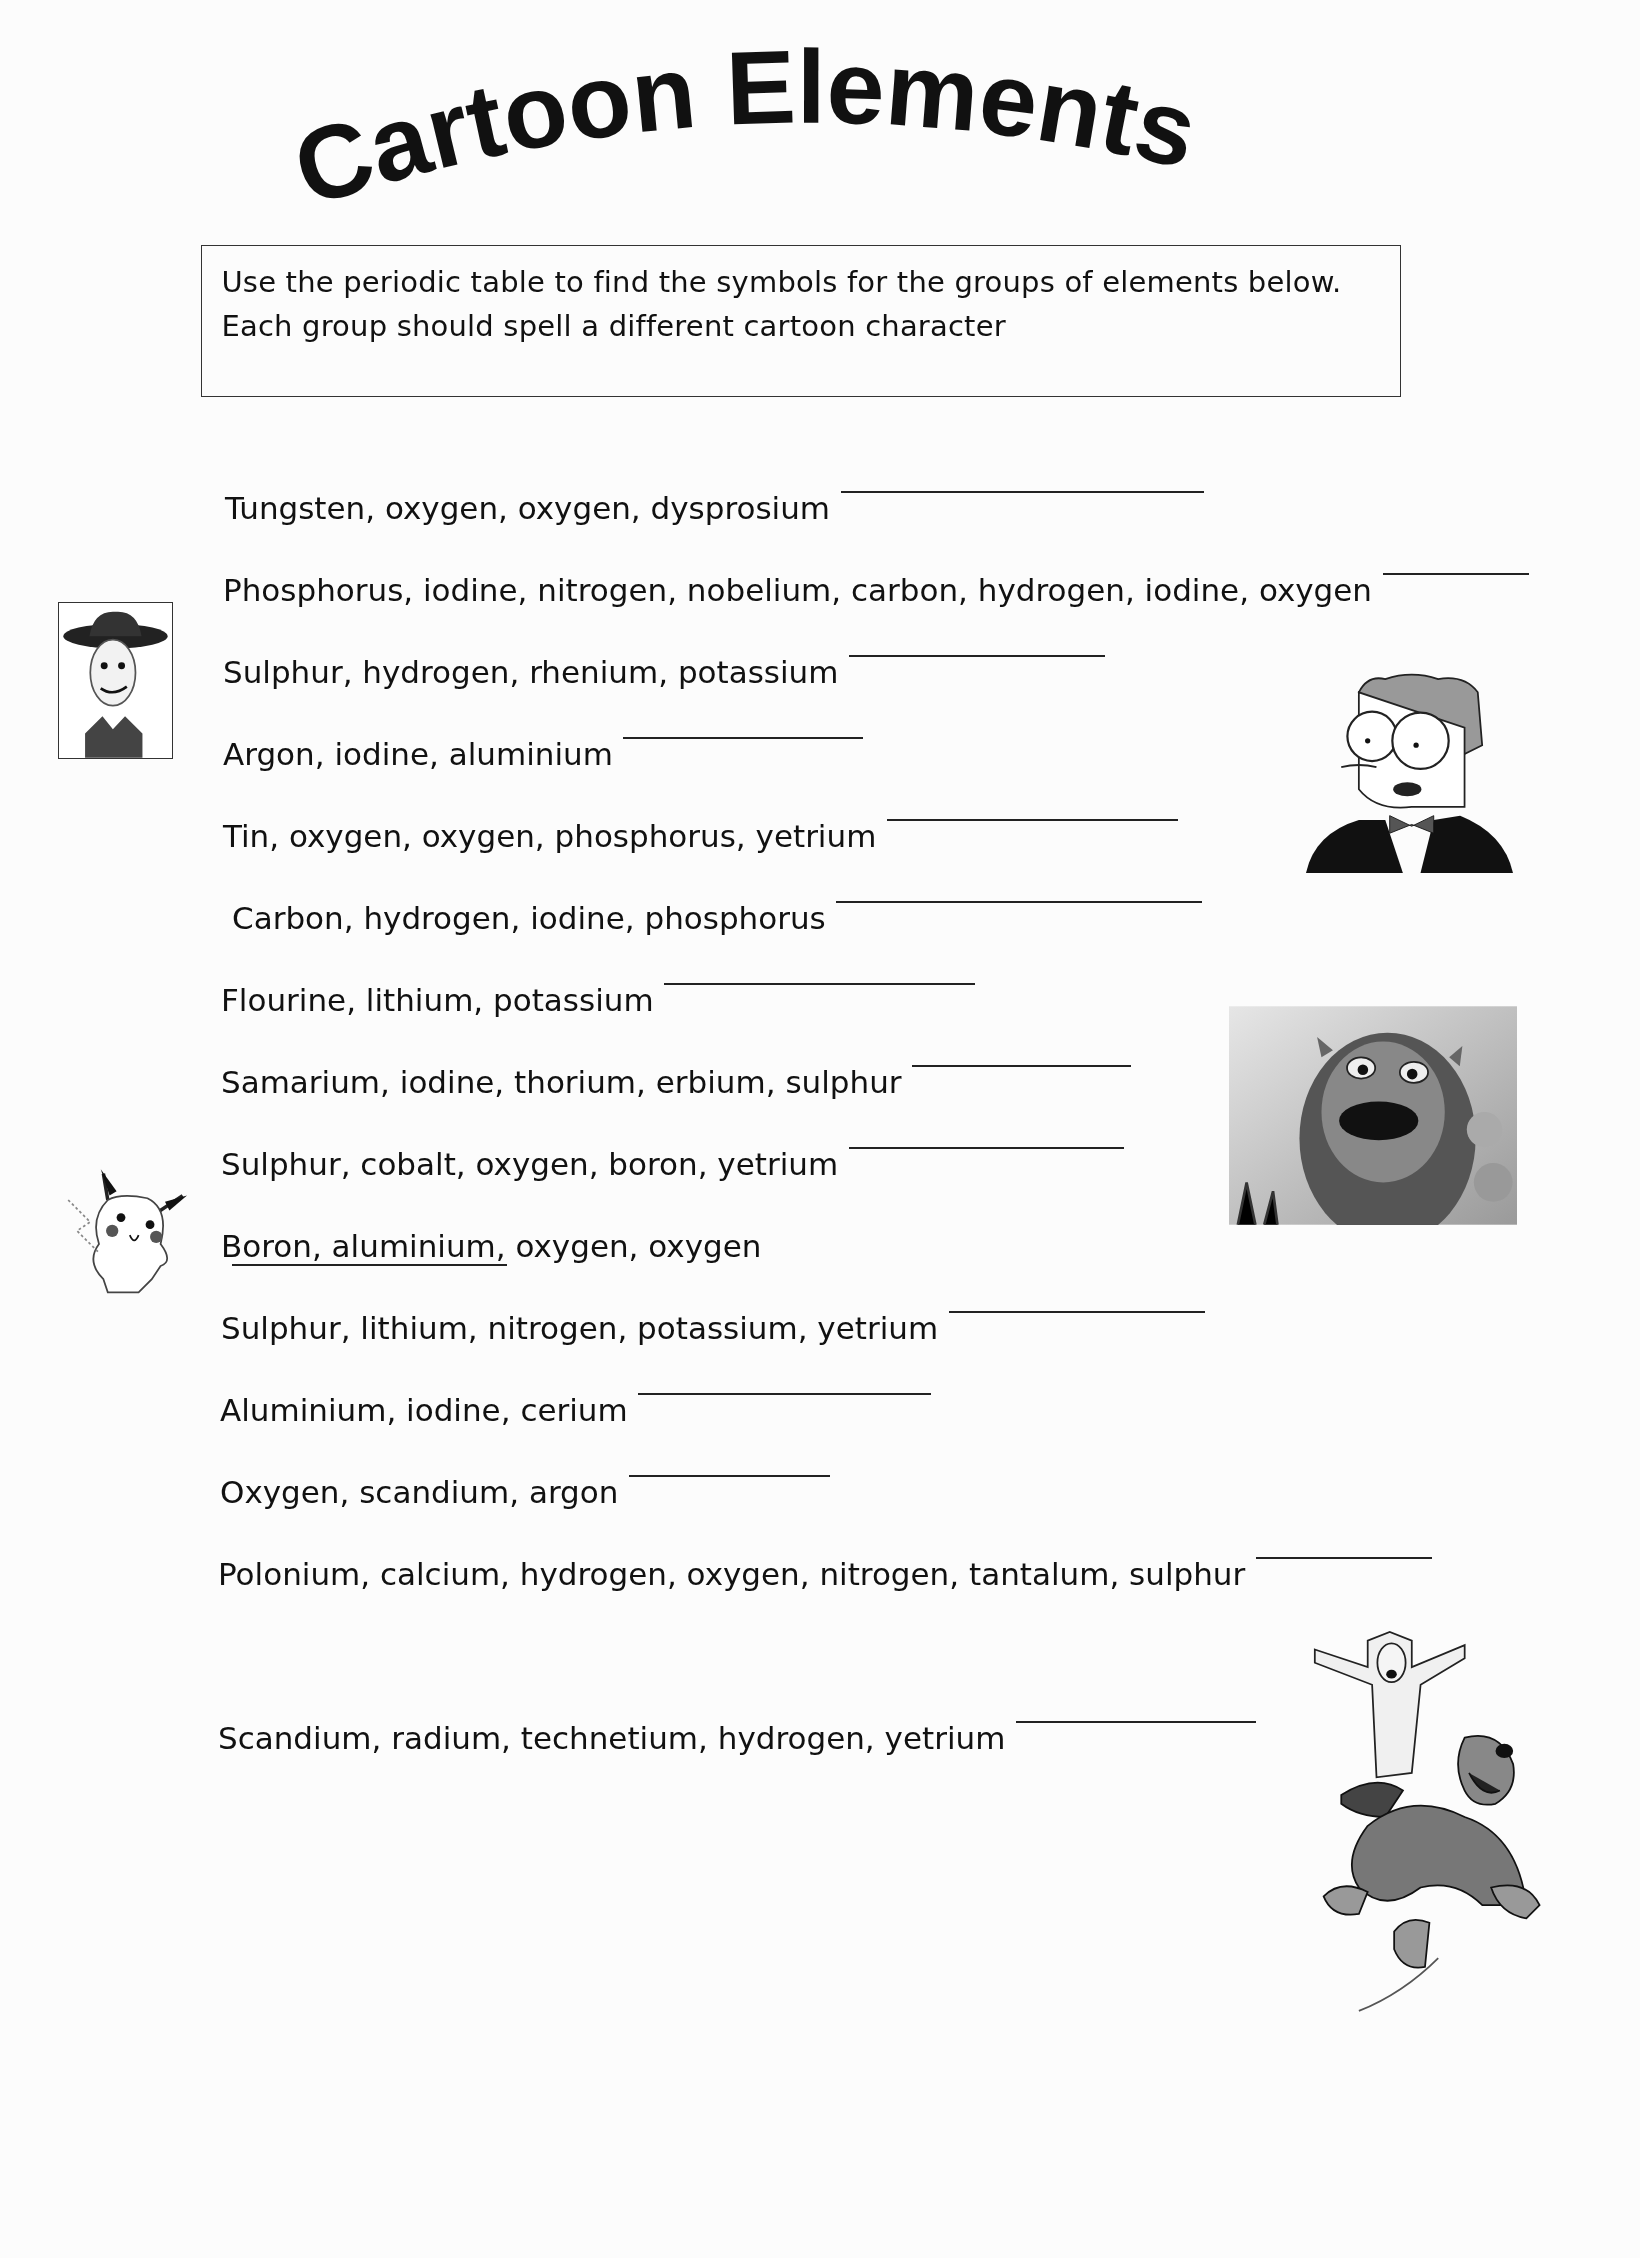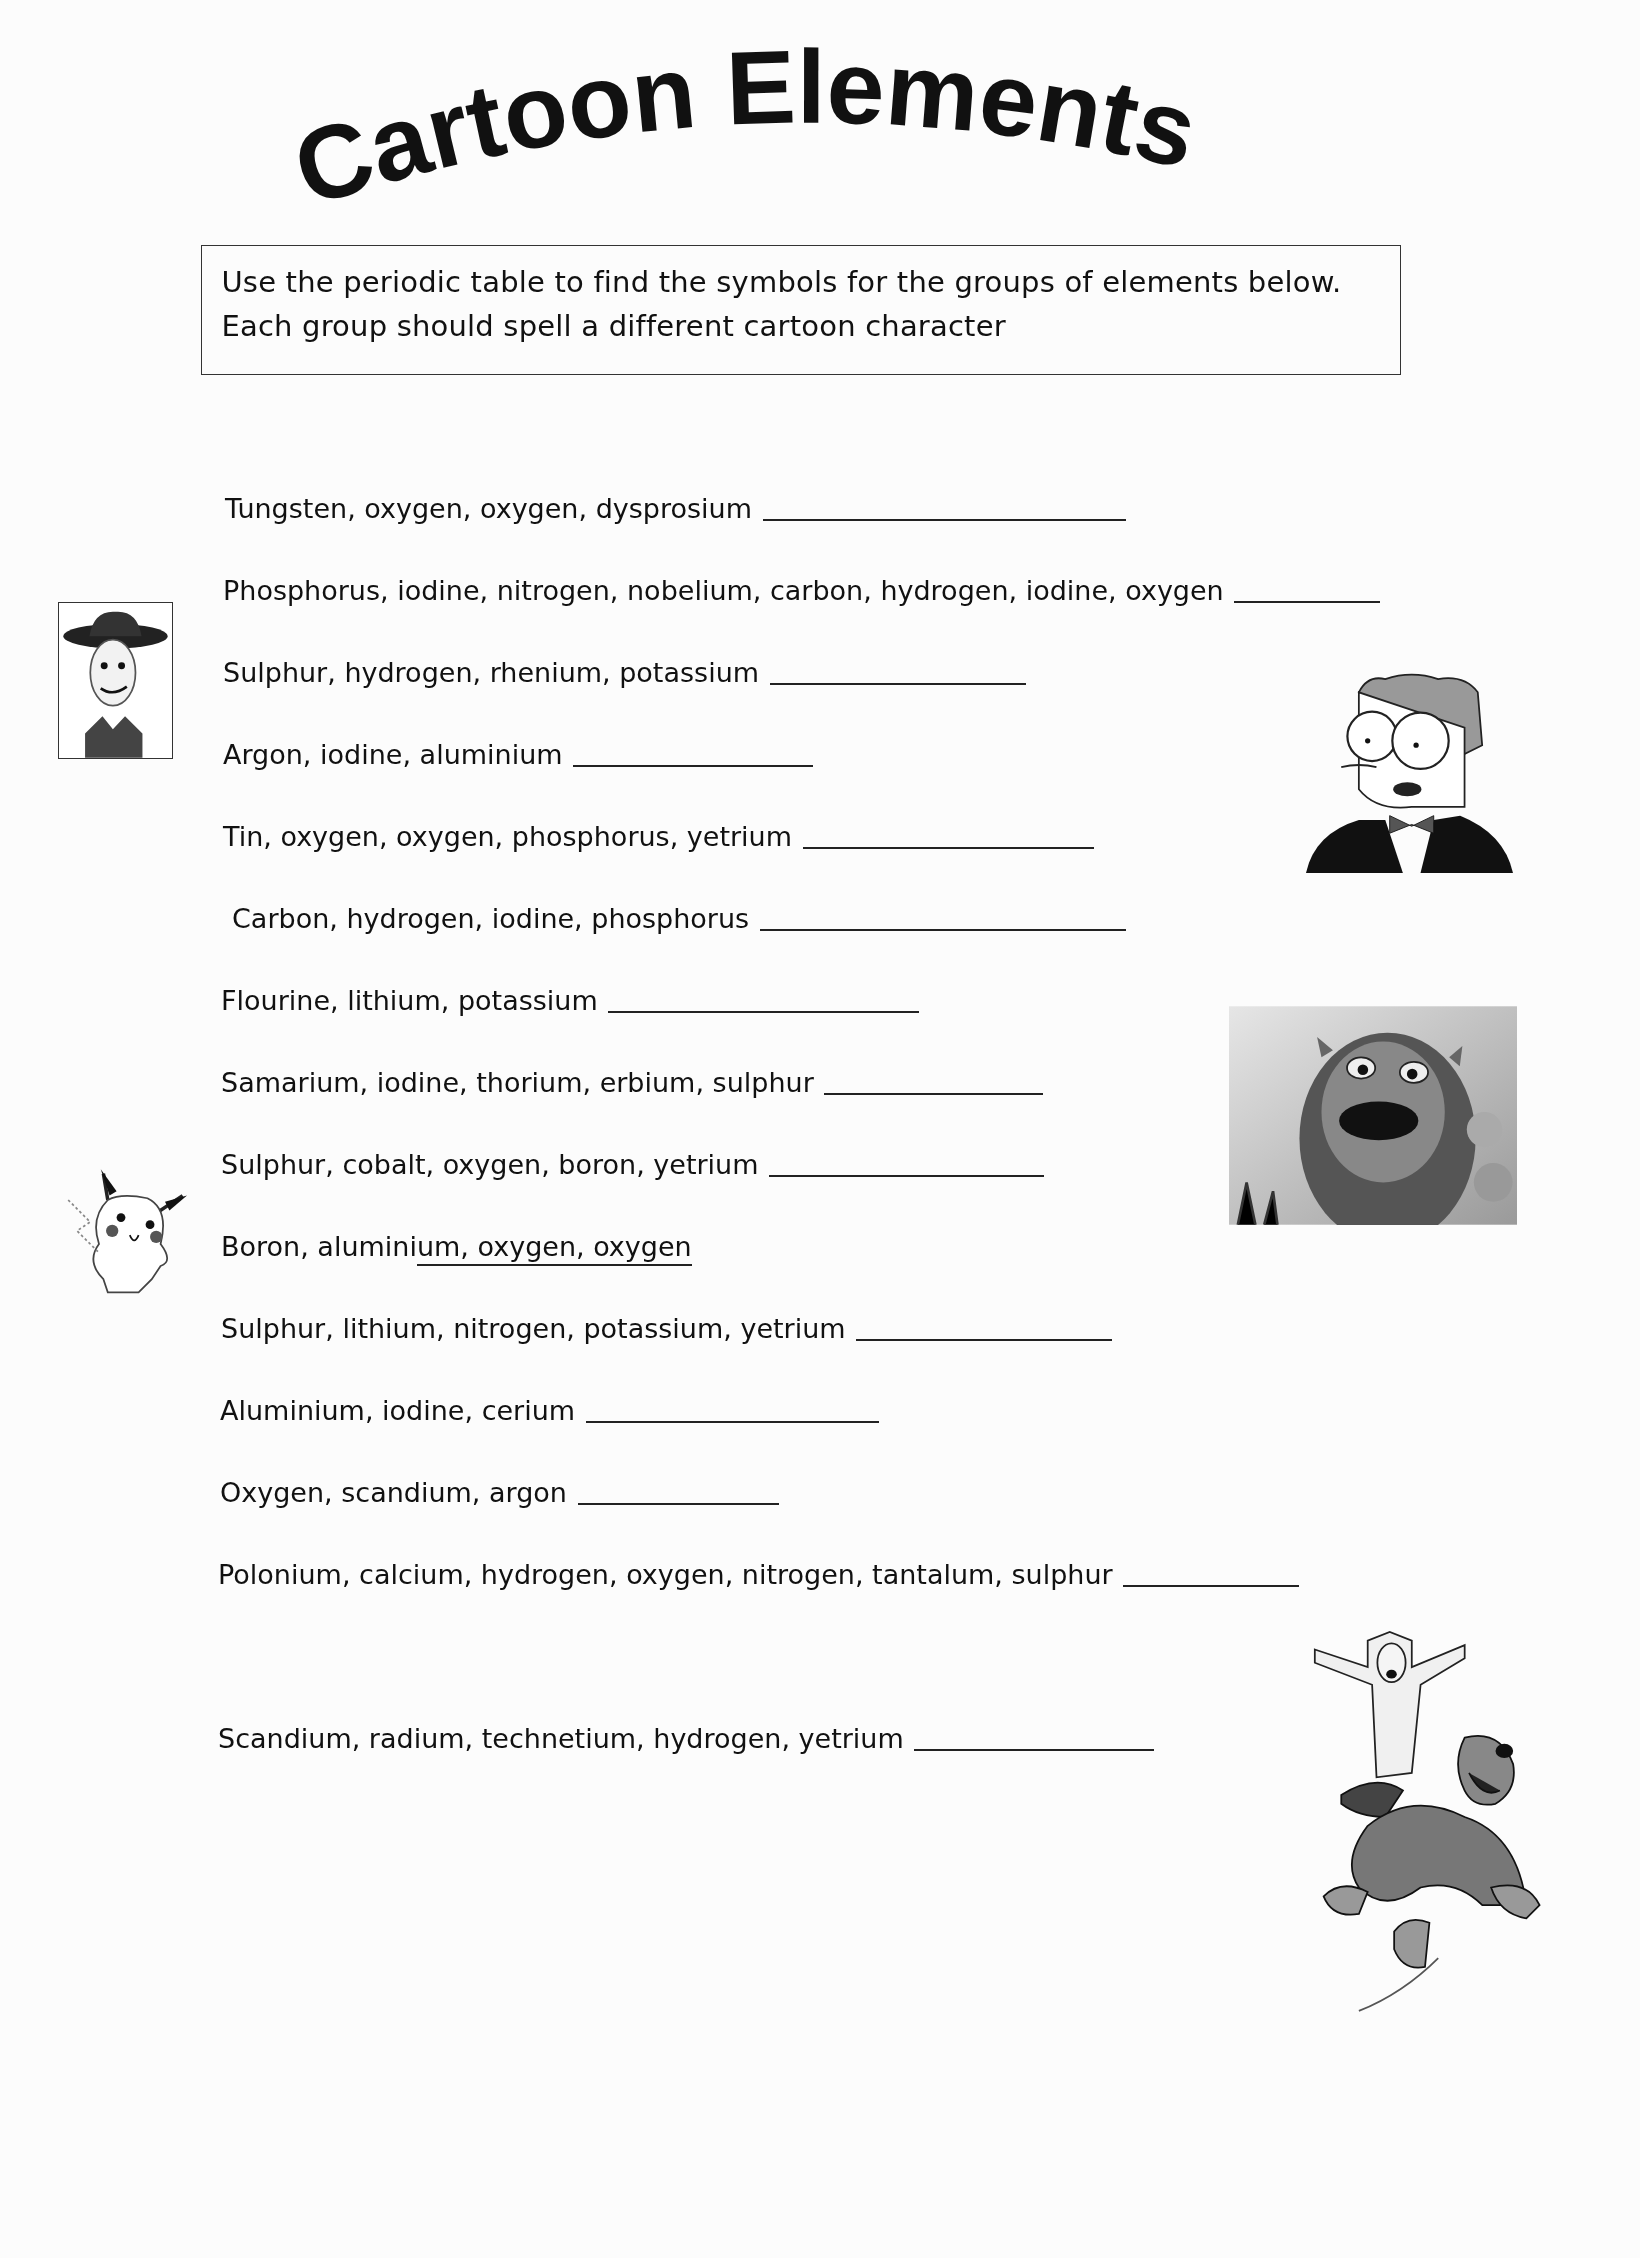--- a/index.html
+++ b/index.html
@@ -34,43 +34,42 @@
     font-family: "Liberation Sans", sans-serif;
     font-weight: bold;
     font-size: 118px;
     fill: #111;
   }
   .instructions {
     position: absolute;
     left: 201px;
     top: 245px;
     width: 1200px;
-    height: 130px;
+    height: 152px;
     border: 1.8px solid #333;
     box-sizing: border-box;
     padding: 14px 19.4px;
     font-family: "DejaVu Sans", sans-serif;
     font-size: 29px;
     line-height: 44px;
     letter-spacing: 0.2px;
   }
   .instructions div { white-space: nowrap; }
 
   .questions {
     position: absolute;
     left: 0; top: 0;
     width: 1641px; height: 2258px;
   }
   .q {
     position: absolute;
     display: flex;
-    align-items: flex-end;
     white-space: nowrap;
     font-family: "DejaVu Sans", sans-serif;
-    font-size: 27px;
+    font-size: 31px;
     line-height: 35px;
   }
   .q .blank {
     display: inline-block;
     border-bottom: 2.6px solid #222;
     height: 0;
     margin-left: 10.6px;
     margin-bottom: 5.3px;
   }
 

